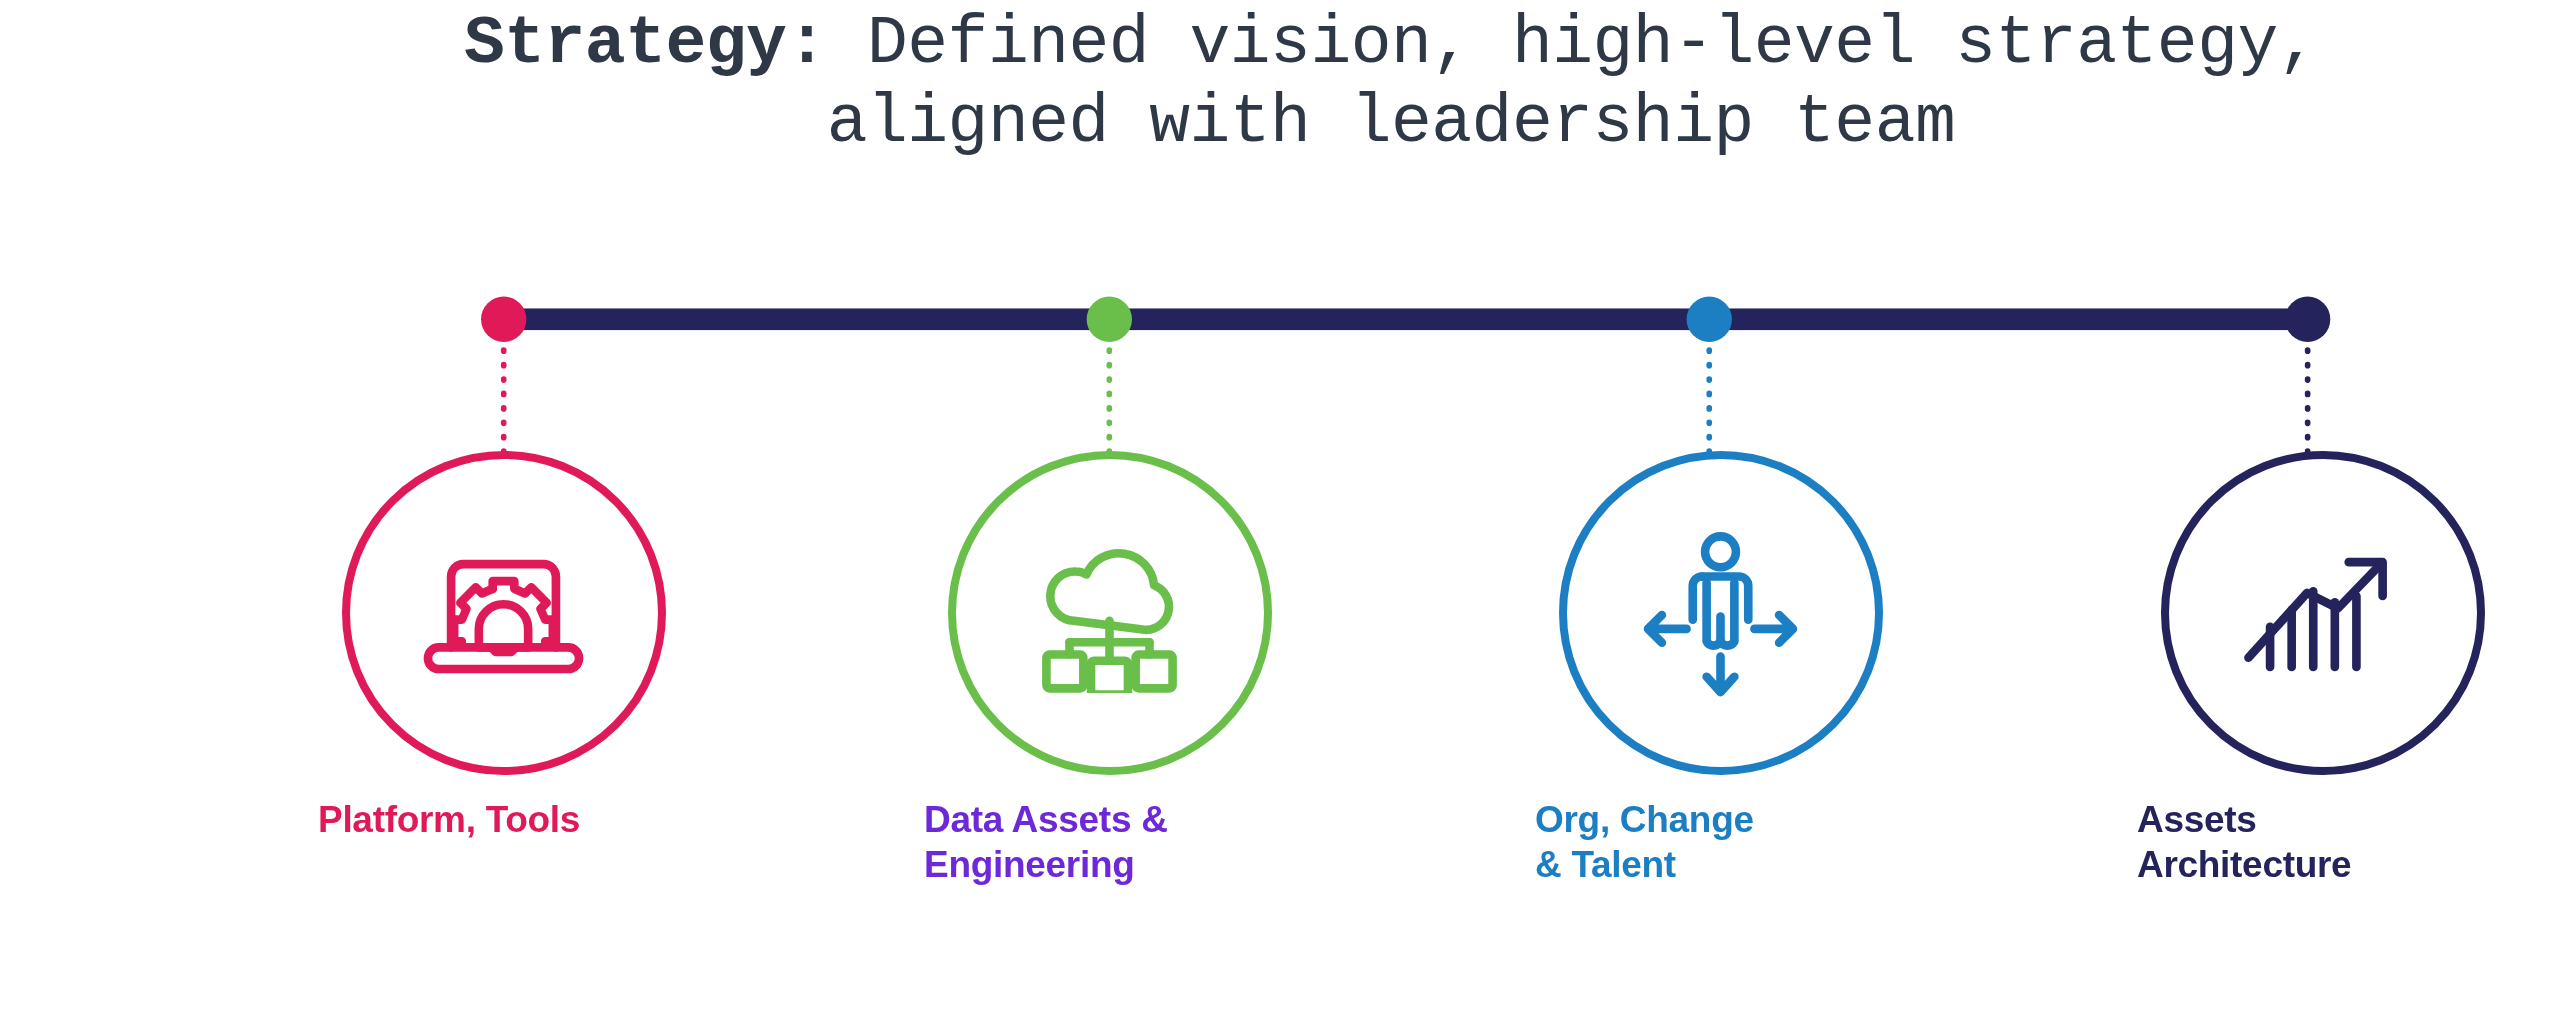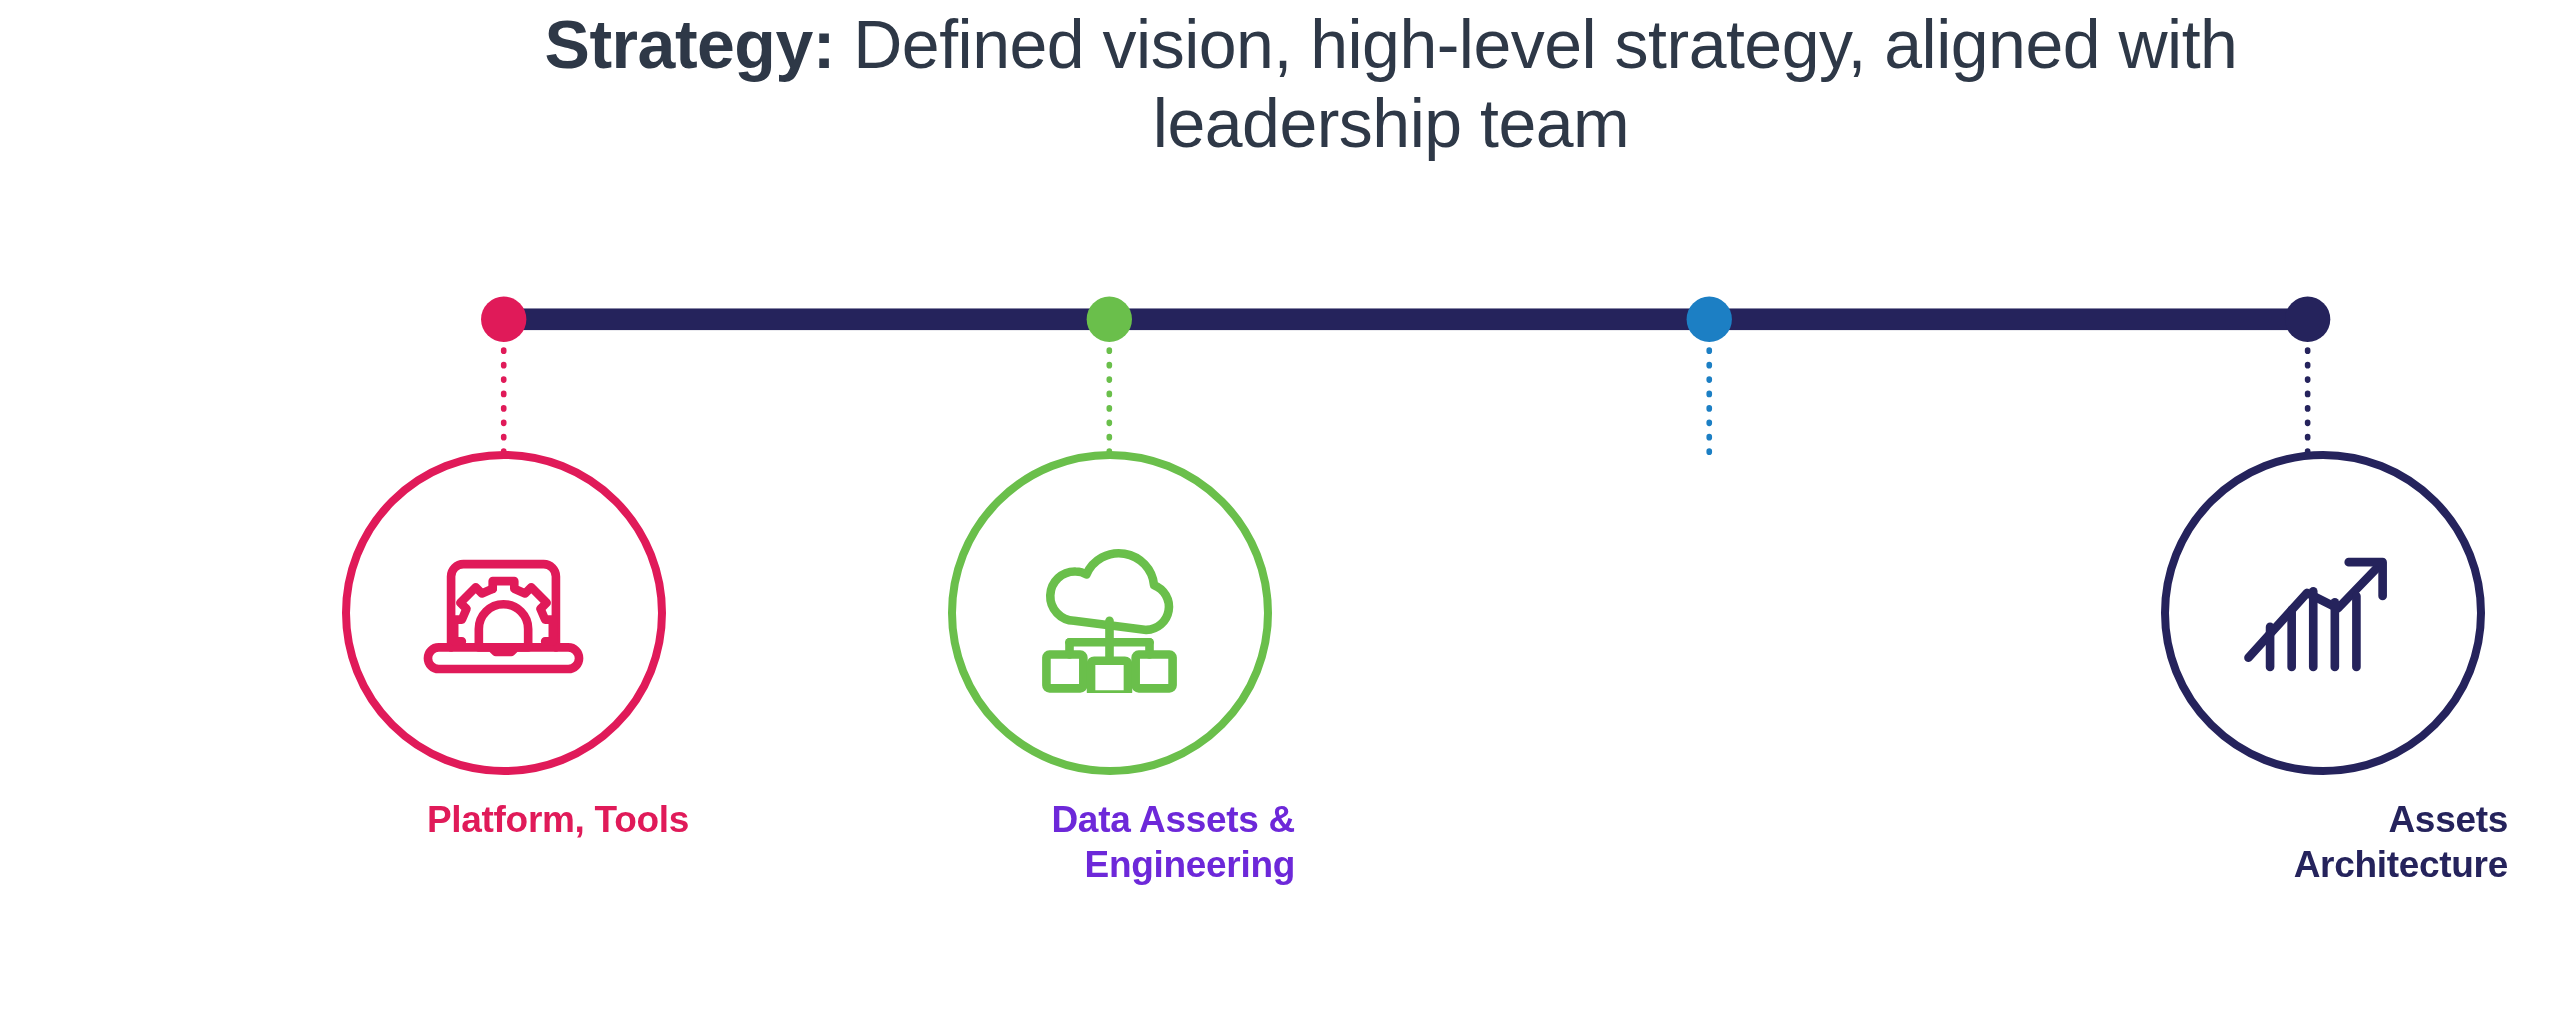--- a/index.html
+++ b/index.html
@@ -21,20 +21,21 @@
     box-sizing:border-box;
   }
   #title-line{
     display:block;
     font-size:68px;
     line-height:1.16;
     color:#2e3847;
     letter-spacing:-0.5px;
     max-width:1855px;
     margin:0 auto;
+    font-family:Liberation Mono, monospace;
   }
   #title-strong{ font-weight:700; }
   #title-rest{ font-weight:400; }
 
   
   #timeline{
     position:absolute;
     left:0; top:0;
     width:2782px; height:1015px;
     pointer-events:none;
@@ -43,21 +44,21 @@
   
   #stages{
     position:absolute;
     left:0; top:0;
     width:2782px; height:1015px;
   }
   .stage{
     position:absolute;
     width:371px;
     top:451px;
-    text-align:right;
+    text-align:left;
   }
   .stage-circle{
     width:324px;height:324px;
     margin:0 auto;
     border-radius:50%;
     border:8.8px solid currentColor;
     box-sizing:border-box;
     display:flex;
     align-items:center;
     justify-content:center;
@@ -129,20 +130,41 @@
           <rect x="77" y="79" width="24" height="22" rx="2"></rect>
         </svg>
       </span>
     </div>
     <div class="stage-label" style="color: #6d28d9;">
       <span class="l1">Data Assets &amp;</span>
       <span class="l2">Engineering</span>
     </div>
   </div>
 
+  <div class="stage" id="stage-2" style="left: 1535px; color: rgb(28, 127, 196);">
+    <div class="stage-circle">
+      <span>
+        <svg width="185" height="185" viewBox="0 0 120 120" fill="none" stroke="currentColor" stroke-width="5.6" stroke-linecap="round" stroke-linejoin="round">
+          <circle cx="60" cy="20" r="10"></circle>
+          <path d="M48 36 h24 a6 6 0 0 1 6 6 v22"></path>
+          <path d="M48 36 a6 6 0 0 0 -6 6 v22"></path>
+          <path d="M51 40 v38 a5 5 0 0 0 9 0"></path>
+          <path d="M69 40 v38 a5 5 0 0 1 -9 0"></path>
+          <path d="M60 62 v16"></path>
+          <path d="M38 70 H14 M22 61 l-9 9 9 9"></path>
+          <path d="M82 70 h24 M98 61 l9 9 -9 9"></path>
+          <path d="M60 88 v22 M51 101 l9 10 9 -10"></path>
+        </svg>
+      </span>
+    </div>
+    <div class="stage-label" style="color: rgb(28, 127, 196);">
+      <span class="l1">Org, Change</span>
+      <span class="l2">&amp; Talent</span>
+    </div>
+  </div>
 
   <div class="stage" id="stage-3" style="left: 2137px; color: rgb(37, 35, 92);">
     <div class="stage-circle">
       <span>
         <svg width="185" height="170" viewBox="0 0 120 110" fill="none" stroke="currentColor" stroke-width="5.6" stroke-linecap="round" stroke-linejoin="round">
           <path d="M12 84 L50 42 L70 52 L98 23"></path>
           <path d="M77 22 h22 v22"></path>
           <path d="M26 90 V64"></path>
           <path d="M40 90 V53"></path>
           <path d="M54 90 V41"></path>

